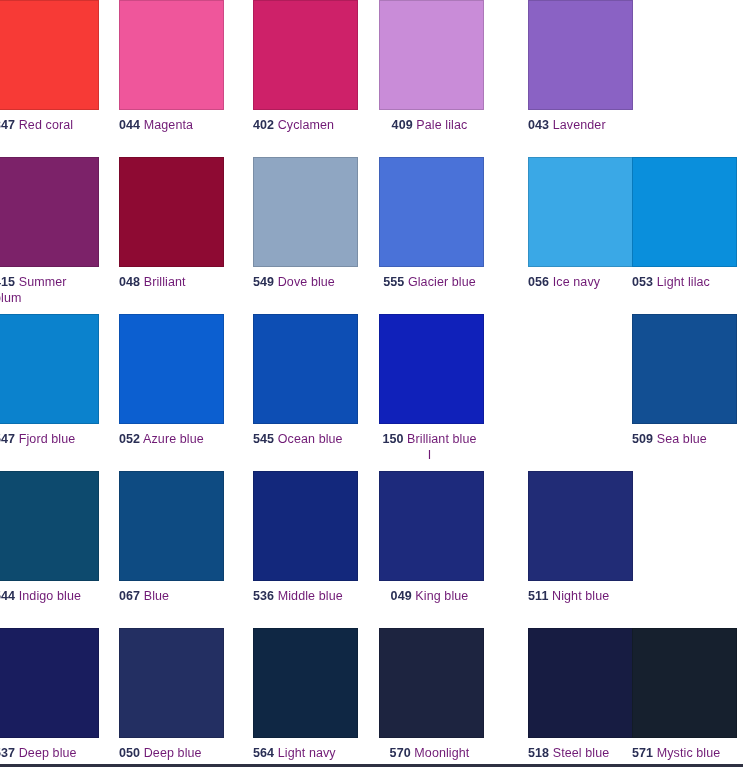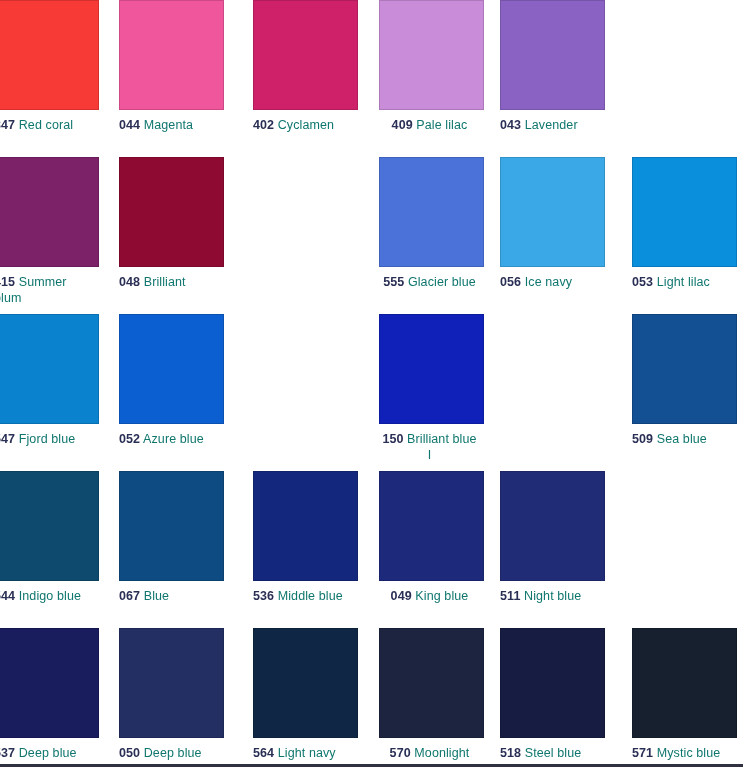--- a/index.html
+++ b/index.html
@@ -37,21 +37,21 @@
     position: absolute;
     top: 0;
     width: 105px;
     height: 157px;
   }
   
   .swatch-cell.col-0 { left: -6px; }
   .swatch-cell.col-1 { left: 119px; }
   .swatch-cell.col-2 { left: 253px; }
   .swatch-cell.col-3 { left: 379px; text-align: center; }
-  .swatch-cell.col-4 { left: 500px; }
+  .swatch-cell.col-4 { left: 528px; }
   .swatch-cell.col-5 { left: 632px; }
 
   .swatch-chip {
     width: 105px;
     height: 110px;
     box-sizing: border-box;
     border: 1px solid rgba(0, 0, 0, 0.14);
   }
 
   .swatch-label {
@@ -61,21 +61,21 @@
     line-height: 16px;
     letter-spacing: 0.1px;
     color: #8c8fa8;
     word-wrap: break-word;
   }
   .swatch-code {
     font-weight: bold;
     color: #2a2f55;
   }
   .swatch-name {
-    color: #0f766e;
+    color: #701a75;
   }
 
   #bottom-rule {
     position: absolute;
     left: 0;
     bottom: 0;
     width: 743px;
     height: 3px;
     background: #2f3142;
   }
@@ -108,20 +108,24 @@
     </div>
     <div class="swatch-row row-1">
       <div class="swatch-cell col-0">
         <div class="swatch-chip" style="background-color: rgb(124, 34, 105);"></div>
         <div class="swatch-label"><span class="swatch-code">415</span> <span class="swatch-name">Summer plum</span></div>
       </div>
       <div class="swatch-cell col-1">
         <div class="swatch-chip" style="background-color: rgb(142, 10, 51);"></div>
         <div class="swatch-label"><span class="swatch-code">048</span> <span class="swatch-name">Brilliant</span></div>
       </div>
+      <div class="swatch-cell col-2">
+        <div class="swatch-chip" style="background-color: rgb(143, 166, 194);"></div>
+        <div class="swatch-label"><span class="swatch-code">549</span> <span class="swatch-name">Dove blue</span></div>
+      </div>
       <div class="swatch-cell col-3">
         <div class="swatch-chip" style="background-color: rgb(74, 114, 216);"></div>
         <div class="swatch-label"><span class="swatch-code">555</span> <span class="swatch-name">Glacier blue</span></div>
       </div>
       <div class="swatch-cell col-4">
         <div class="swatch-chip" style="background-color: rgb(58, 168, 230);"></div>
         <div class="swatch-label"><span class="swatch-code">056</span> <span class="swatch-name">Ice navy</span></div>
       </div>
       <div class="swatch-cell col-5">
         <div class="swatch-chip" style="background-color: rgb(10, 143, 220);"></div>
@@ -130,20 +134,24 @@
     </div>
     <div class="swatch-row row-2">
       <div class="swatch-cell col-0">
         <div class="swatch-chip" style="background-color: rgb(11, 130, 205);"></div>
         <div class="swatch-label"><span class="swatch-code">547</span> <span class="swatch-name">Fjord blue</span></div>
       </div>
       <div class="swatch-cell col-1">
         <div class="swatch-chip" style="background-color: rgb(12, 95, 208);"></div>
         <div class="swatch-label"><span class="swatch-code">052</span> <span class="swatch-name">Azure blue</span></div>
       </div>
+      <div class="swatch-cell col-2">
+        <div class="swatch-chip" style="background-color: rgb(13, 78, 180);"></div>
+        <div class="swatch-label"><span class="swatch-code">545</span> <span class="swatch-name">Ocean blue</span></div>
+      </div>
       <div class="swatch-cell col-3">
         <div class="swatch-chip" style="background-color: rgb(16, 33, 186);"></div>
         <div class="swatch-label"><span class="swatch-code">150</span> <span class="swatch-name">Brilliant blue I</span></div>
       </div>
       <div class="swatch-cell col-5">
         <div class="swatch-chip" style="background-color: rgb(18, 79, 147);"></div>
         <div class="swatch-label"><span class="swatch-code">509</span> <span class="swatch-name">Sea blue</span></div>
       </div>
     </div>
     <div class="swatch-row row-3">

